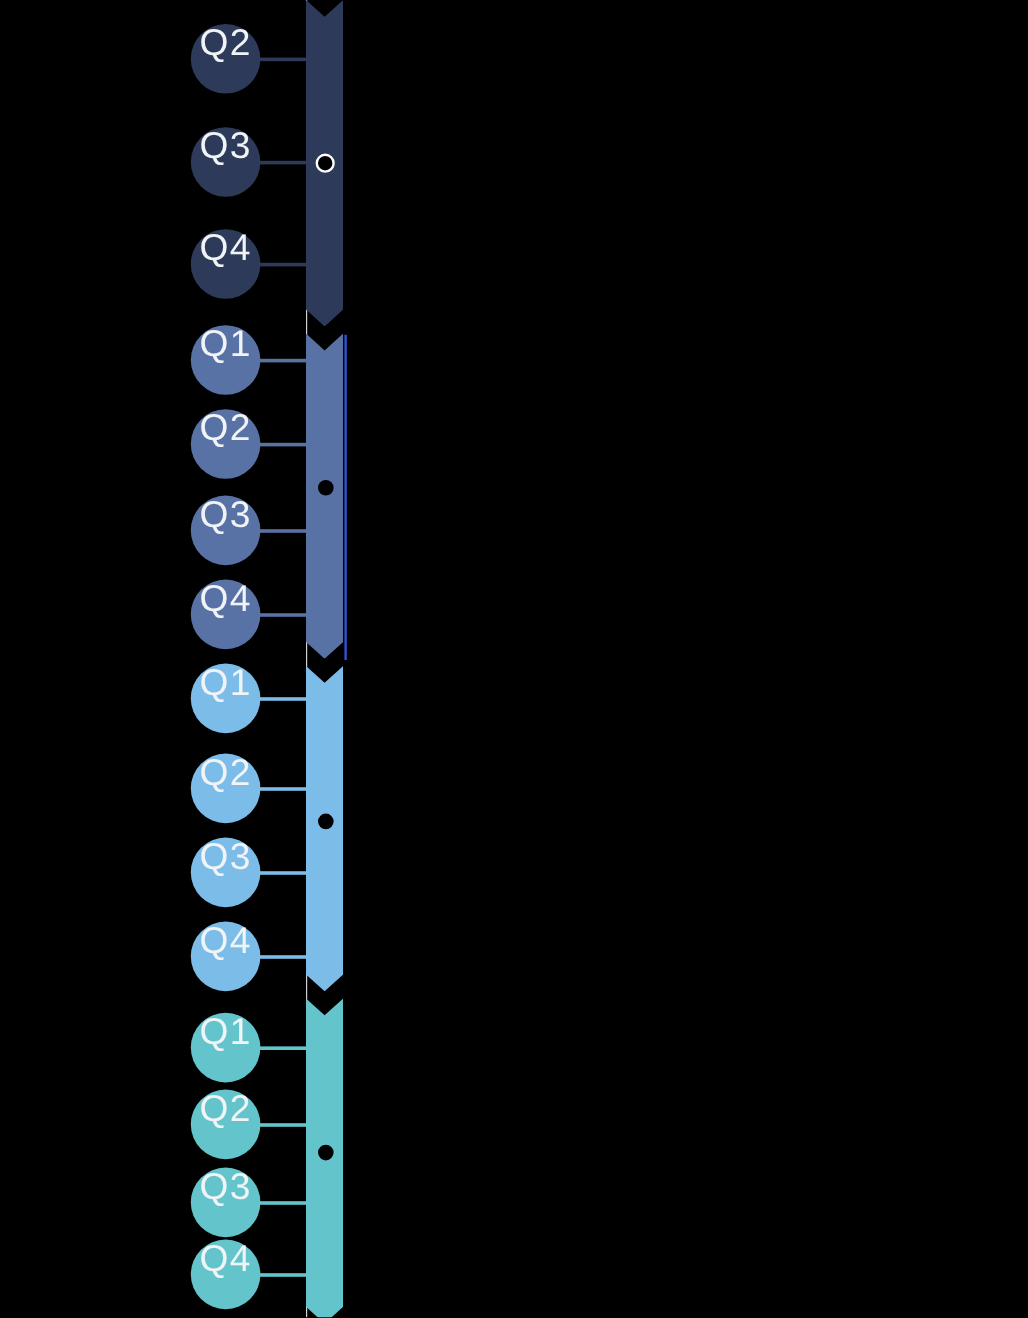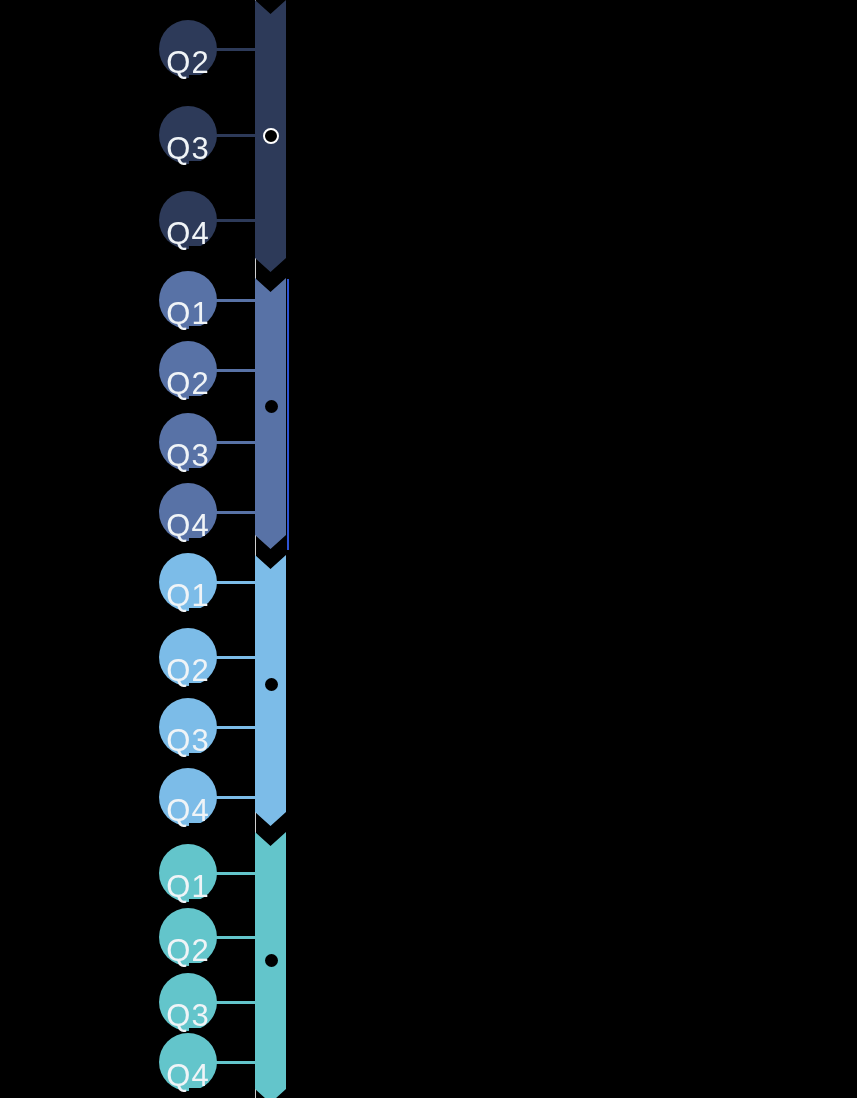--- a/index.html
+++ b/index.html
@@ -42,24 +42,23 @@
     height: 3px;
     z-index: 1;
   }
   .badge {
     position: absolute;
     left: 159px;
     width: 58px;
     height: 58px;
     border-radius: 50%;
     display: flex;
-    align-items: flex-end;
+    align-items: flex-start;
     justify-content: center;
     z-index: 2;
-    text-decoration: underline;
   }
   .badge span {
     color: #f0f4f7;
     font-size: 31px;
     font-weight: 300;
     letter-spacing: 1px;
     line-height: 1;
     user-select: none;
   }
   .dot {

